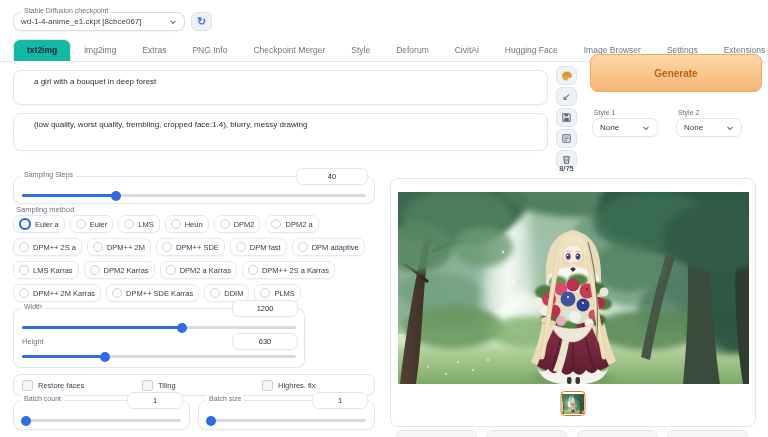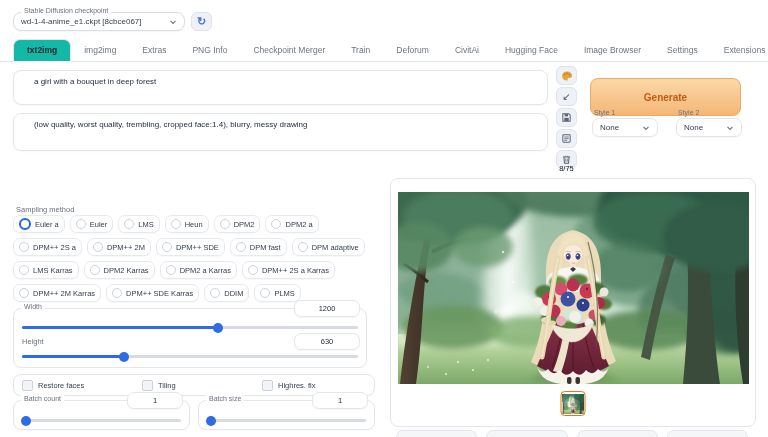--- a/index.html
+++ b/index.html
@@ -102,21 +102,21 @@
       <div class="tab">
         <span>Extras</span>
       </div>
       <div class="tab">
         <span>PNG Info</span>
       </div>
       <div class="tab">
         <span>Checkpoint Merger</span>
       </div>
       <div class="tab">
-        <span>Train</span>
+        <span>Style</span>
       </div>
       <div class="tab">
         <span>Deforum</span>
       </div>
       <div class="tab">
         <span>CivitAi</span>
       </div>
       <div class="tab">
         <span>Hugging Face</span>
       </div>
@@ -169,38 +169,47 @@
       <line x1="2.2" y1="3.2" x2="9.8" y2="3.2" stroke="#5b6472" stroke-width="1.1"></line>
       <path d="M3.2 3.2 L3.8 10 L8.2 10 L8.8 3.2" fill="none" stroke="#5b6472" stroke-width="1.1"></path>
       <line x1="5" y1="5" x2="5.2" y2="8.4" stroke="#5b6472" stroke-width="0.8"></line>
       <line x1="7" y1="5" x2="6.8" y2="8.4" stroke="#5b6472" stroke-width="0.8"></line>
       <line x1="4.6" y1="3.2" x2="5" y2="2" stroke="#5b6472" stroke-width="1"></line>
       <line x1="7.4" y1="3.2" x2="7" y2="2" stroke="#5b6472" stroke-width="1"></line>
     </svg>
   </div>
   <div class="abs token-counter" style="left:556px;top:164px">8/75</div>
 
-  <div class="abs generate-btn" style="left:590px;top:78px;width:151px;height:38px">
+  <div class="abs generate-btn" style="left:590px;top:54px;width:172px;height:38px">
     <span>Generate</span>
   </div>
   <div class="abs mini-label" style="left:594px;top:109px">Style 1</div>
   <div class="abs mini-select" style="left:592px;top:118px;width:66px;height:19px">
     <span>None</span>
     <svg class="chev" width="8" height="8" viewBox="0 0 8 8">
         <polyline points="1.5,2.8 4,5.4 6.5,2.8" fill="none" stroke="#6b7280" stroke-width="1.1"></polyline>
       </svg>
   </div>
   <div class="abs mini-label" style="left:678px;top:109px">Style 2</div>
   <div class="abs mini-select" style="left:676px;top:118px;width:66px;height:19px">
     <span>None</span>
     <svg class="chev" width="8" height="8" viewBox="0 0 8 8">
         <polyline points="1.5,2.8 4,5.4 6.5,2.8" fill="none" stroke="#6b7280" stroke-width="1.1"></polyline>
       </svg>
   </div>
 
+  <div class="box" style="left:13px;top:176px;width:362px;height:28px">
+    <span class="fieldset-legend">Sampling Steps</span>
+    <span class="num-input" style="width:70px">40</span>
+    <div class="slider" style="bottom:6px">
+      <div class="slider-fill" style="width:27%">
+          <span class="slider-thumb"></span>
+        </div>
+    </div>
+  </div>
 
   <div class="abs section-label" style="left:16px;top:205px">Sampling method</div>
   <div class="abs chips" style="left:13px;top:215px;width:366px">
 
   <div class="chip selected">
         <span class="radio"></span>
         <span>Euler a</span>
       </div>
       <div class="chip">
         <span class="radio"></span>
@@ -269,21 +278,21 @@
       <div class="chip">
         <span class="radio"></span>
         <span>DDIM</span>
       </div>
       <div class="chip">
         <span class="radio"></span>
         <span>PLMS</span>
       </div>
     </div>
 
-  <div class="box" style="left:13px;top:308px;width:354px;height:60px">
+  <div class="box" style="left:13px;top:308px;width:292px;height:60px">
     <span class="fieldset-legend">Width</span>
     <span class="num-input" style="width:64px">1200</span>
     <div class="slider" style="top:17px">
       <div class="slider-fill" style="width:58%">
           <span class="slider-thumb"></span>
         </div>
     </div>
     <span class="section-label" style="position:absolute;left:8px;top:28px">Height</span>
     <span class="num-input" style="width:64px;top:24px">630</span>
     <div class="slider" style="top:46px">

